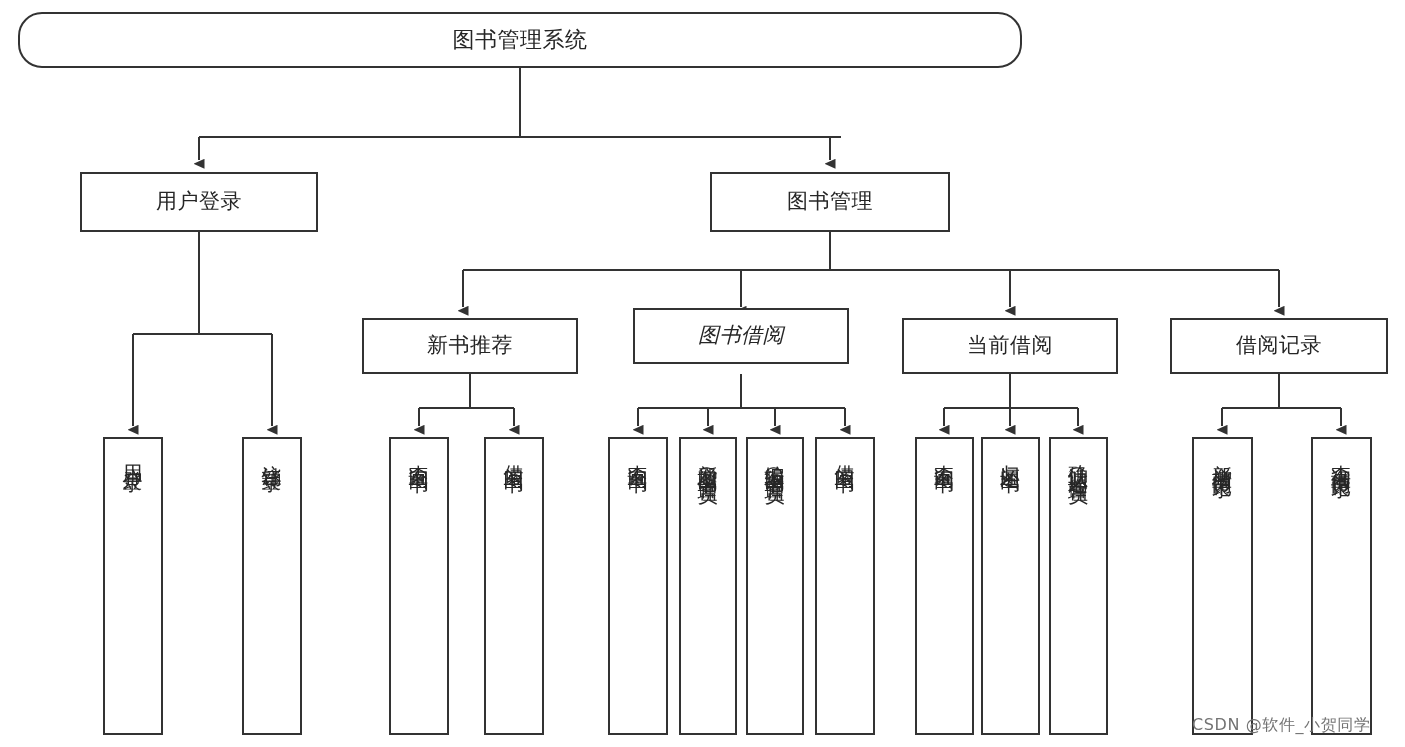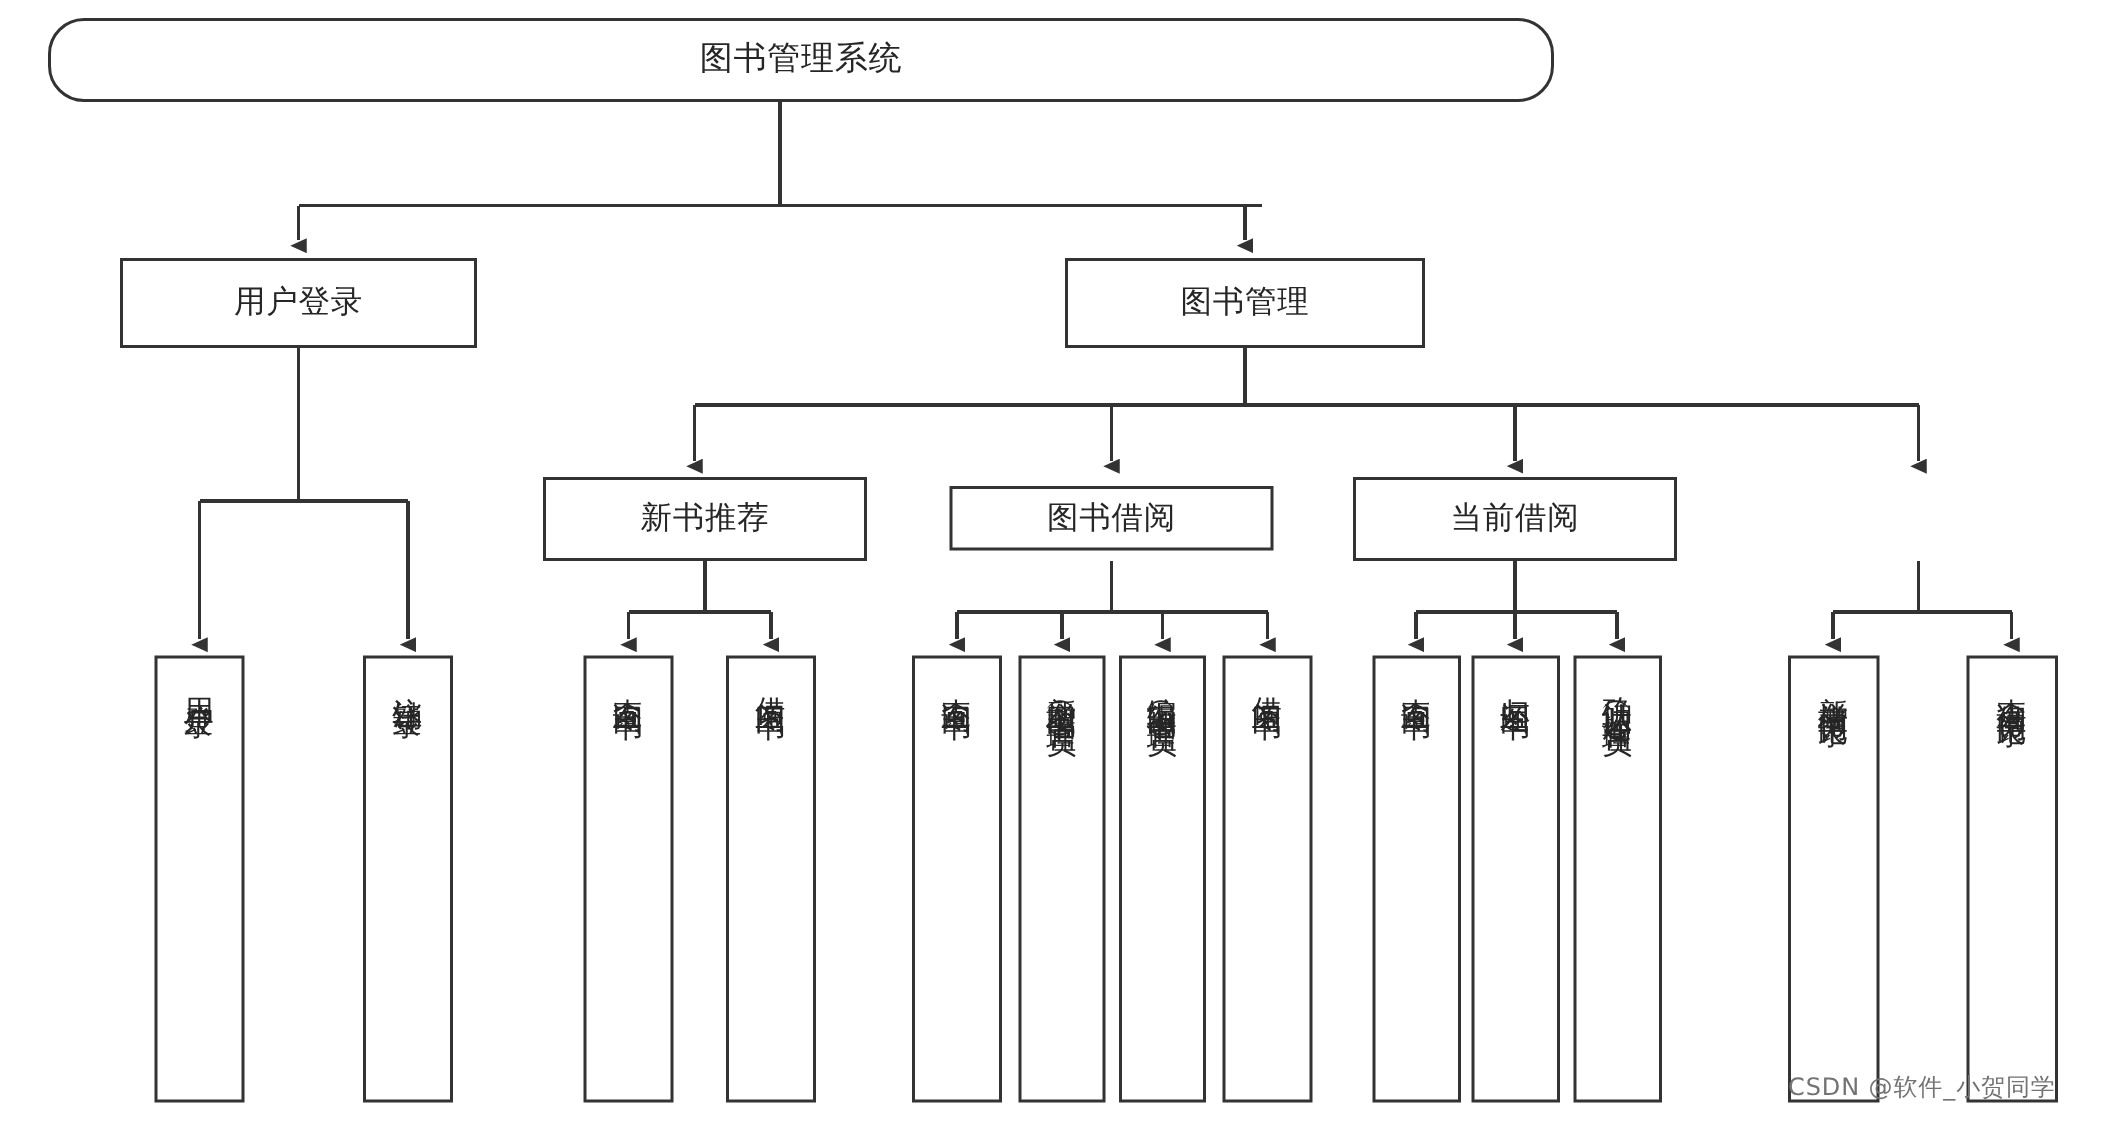--- a/index.html
+++ b/index.html
@@ -118,39 +118,42 @@
       <path d="M1010,408 L1010,426" marker-end="url(#arrow)"></path>
       <path d="M1078,408 L1078,426" marker-end="url(#arrow)"></path>
 
       <path d="M1279,374 L1279,408"></path>
       <path d="M1222,408 L1341,408"></path>
       <path d="M1222,408 L1222,426" marker-end="url(#arrow)"></path>
       <path d="M1341,408 L1341,426" marker-end="url(#arrow)"></path>
     </g>
   </svg>
 
-  <div class="node root" id="n-root" style="left: 32px; top: 12px; width: 1004px; height: 56px; border-radius: 24px;">
+  <div class="node root" id="n-root" style="left: 18px; top: 12px; width: 1004px; height: 56px; border-radius: 24px;">
     <span class="node-label">图书管理系统</span>
   </div>
 
   <div class="node" id="n-l2-0" style="left: 80px; top: 172px; width: 238px; height: 60px;">
     <span class="node-label">用户登录</span>
   </div>
   <div class="node" id="n-l3-0" style="left: 362px; top: 318px; width: 216px; height: 56px;">
     <span class="node-label">新书推荐</span>
   </div>
 
   <div class="node" id="n-l2-1" style="left: 710px; top: 172px; width: 240px; height: 60px;">
     <span class="node-label">图书管理</span>
   </div>
-  <div class="node" id="n-l3-1" style="left: 633px; top: 324px; width: 216px; height: 43px;">
+  <div class="node" id="n-l3-1" style="left: 633px; top: 308px; width: 216px; height: 56px; font-style: italic;">
     <span class="node-label">图书借阅</span>
   </div>
   <div class="node" id="n-l3-2" style="left: 902px; top: 318px; width: 216px; height: 56px;">
     <span class="node-label">当前借阅</span>
+  </div>
+  <div class="node" id="n-l3-3" style="left: 1170px; top: 318px; width: 218px; height: 56px;">
+    <span class="node-label">借阅记录</span>
   </div>
 
   <div class="node vertical" id="n-leaf-0" style="left: 103px; top: 437px; width: 60px; height: 298px;">
     <span class="node-label">用户登录</span>
   </div>
   <div class="node vertical" id="n-leaf-1" style="left: 242px; top: 437px; width: 60px; height: 298px;">
     <span class="node-label">注销登录</span>
   </div>
   <div class="node vertical" id="n-leaf-2" style="left: 389px; top: 437px; width: 60px; height: 298px;">
     <span class="node-label">查询图书</span>

